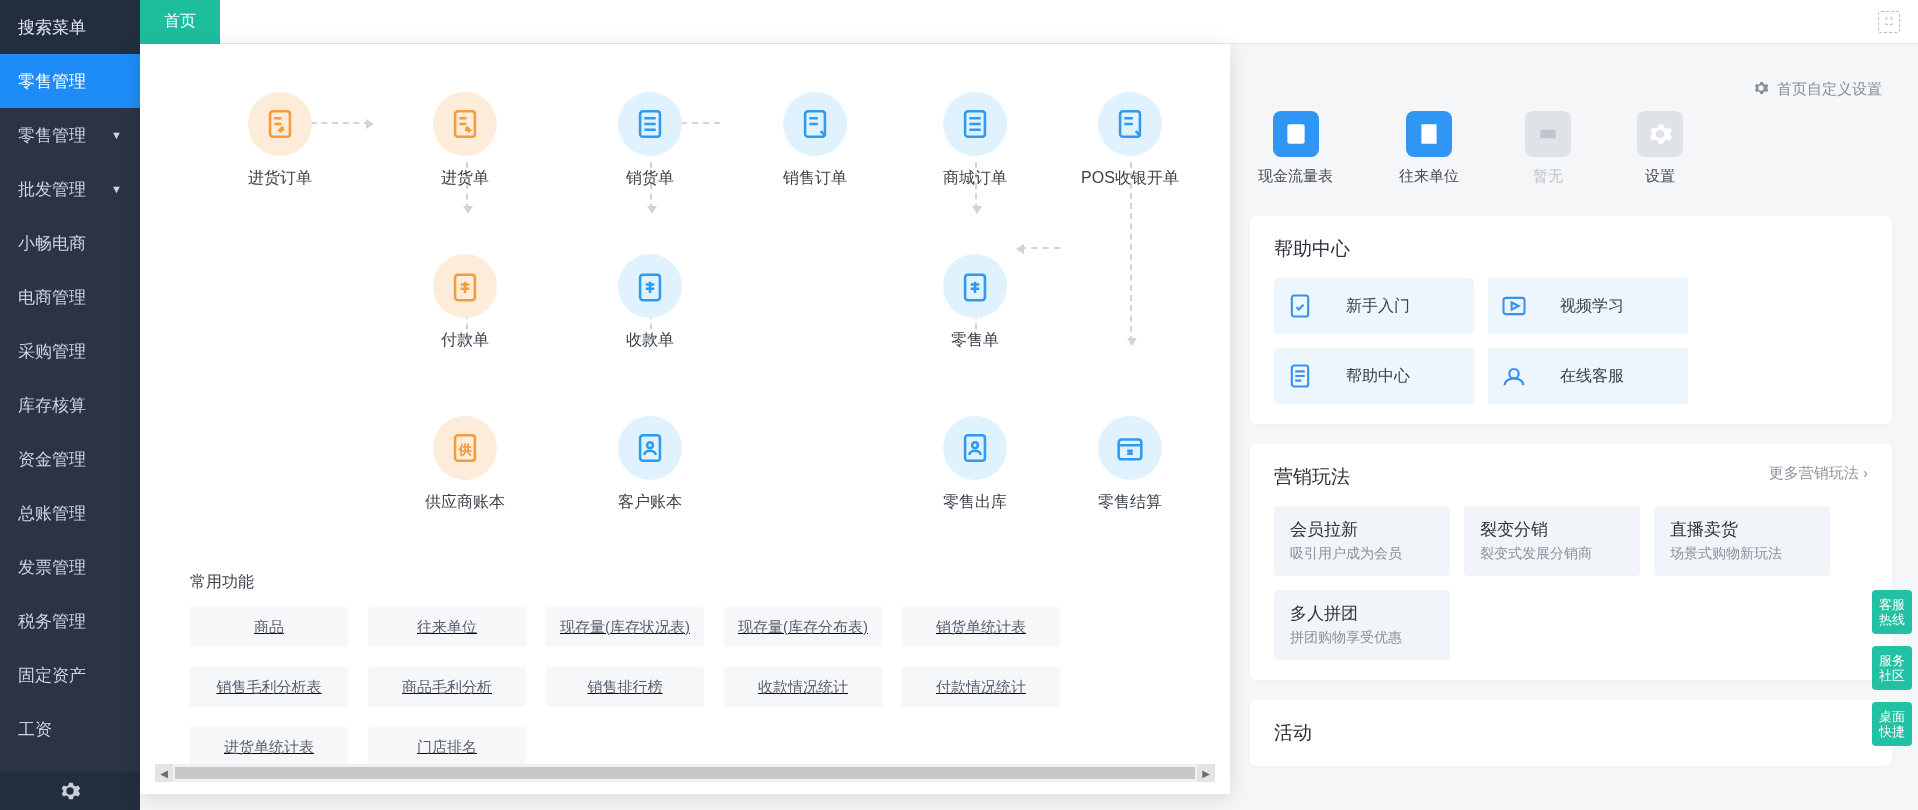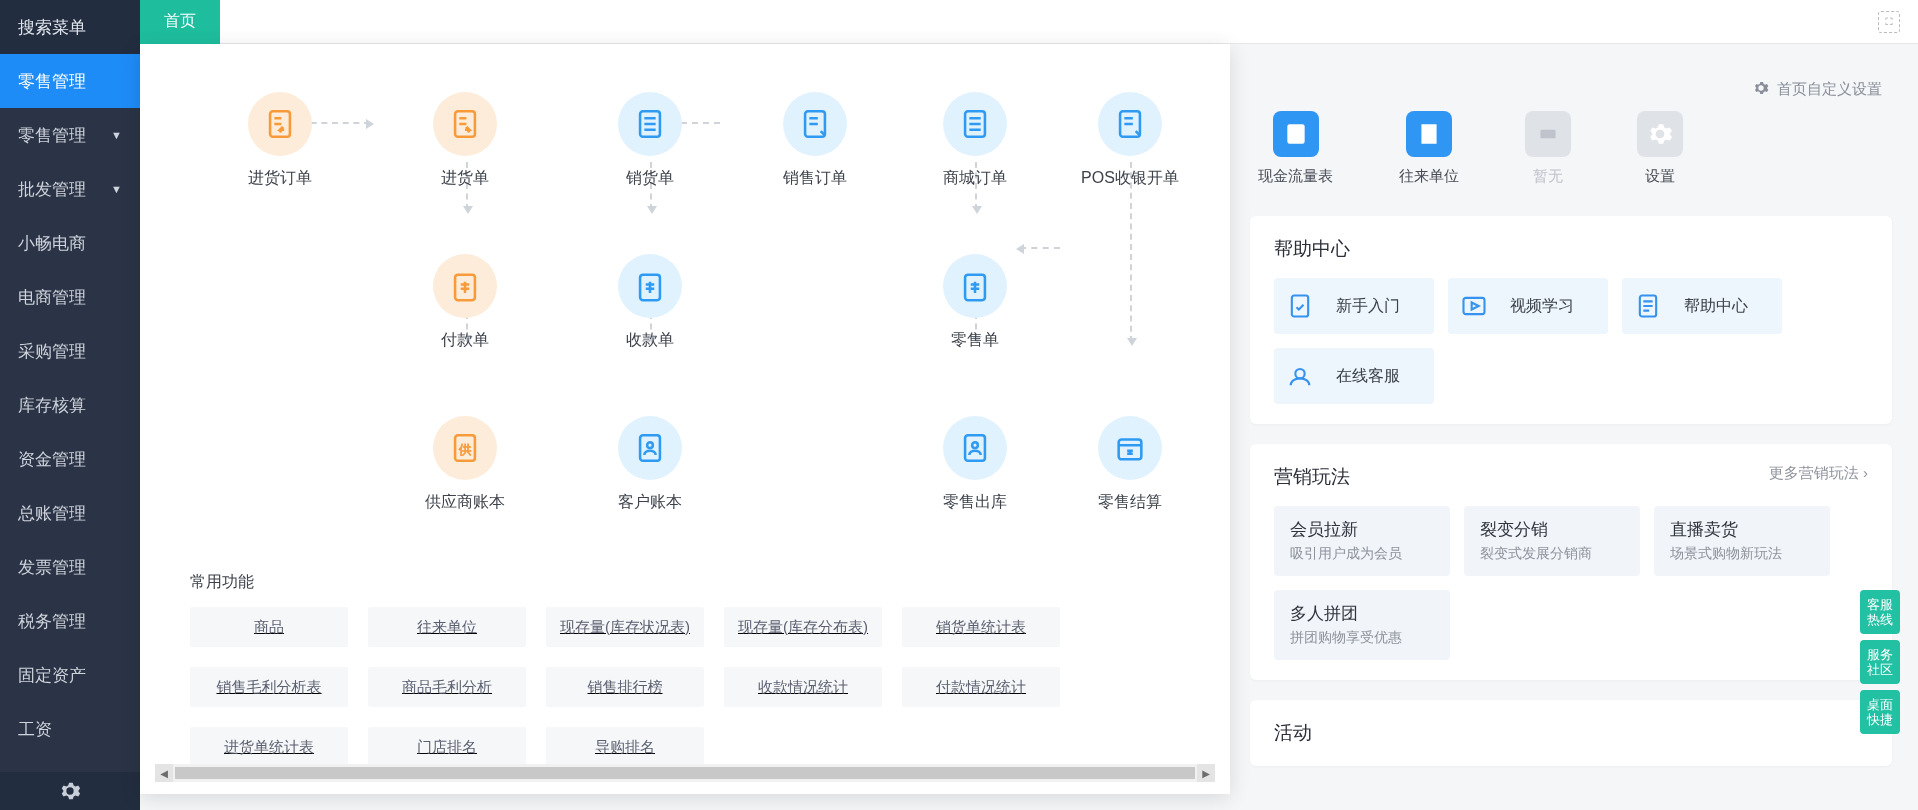--- a/index.html
+++ b/index.html
@@ -108,39 +108,39 @@
 .shortcut-ic.grey { background: #dfe2e6; }
 .shortcut-ic svg { width: 26px; height: 26px; fill: #fff; }
 
 .card {
   background: #fff; border-radius: 6px; padding: 20px 24px; margin-bottom: 20px;
   box-shadow: 0 1px 3px rgba(0,0,0,.04);
 }
 .card-title { font-size: 19px; color: #2b2f38; margin-bottom: 16px; }
 .help-grid { display: flex; flex-wrap: wrap; gap: 14px; }
 .help-item {
-  width: 160px; height: 56px; background: #edf5fd; border-radius: 4px;
-  display: flex; align-items: center; gap: 20px; padding: 0 10px; cursor: pointer;
+  width: 200px; height: 56px; background: #edf5fd; border-radius: 4px;
+  display: flex; align-items: center; gap: 30px; padding: 0 10px; cursor: pointer;
 }
 .help-ic {
   width: 32px; height: 32px; display: flex; align-items: center; justify-content: center;
 }
 .help-ic svg { width: 28px; height: 28px; fill: none; stroke: #3593ef; stroke-width: 1.8; }
 .help-item span { font-size: 16px; color: #3b4049; }
 
 .card-more { float: right; font-size: 15px; color: #8d929c; }
 .mkt-grid { display: flex; flex-wrap: wrap; gap: 14px; }
 .mkt-item {
   width: 176px; height: 70px; background: #f1f4f8; border-radius: 4px;
   padding: 12px 16px; cursor: pointer;
 }
 .mkt-t1 { font-size: 17px; color: #2e333d; margin-bottom: 4px; }
 .mkt-t2 { font-size: 14px; color: #8d929c; }
 
-.float-tags { position: absolute; right: 18px; top: 590px; display: flex; flex-direction: column; gap: 6px; }
+.float-tags { position: absolute; right: 6px; top: 590px; display: flex; flex-direction: column; gap: 12px; }
 .float-tag {
   width: 40px; height: 44px; background: #22c1a3; color: #fff;
   font-size: 13px; line-height: 15px; display: flex; align-items: center;
   justify-content: center; border-radius: 4px; writing-mode: horizontal-tb;
   text-align: center; padding: 6px 4px;
 }
 </style>
 </head>
 <body>
 
@@ -395,23 +395,20 @@
         </div>
       <div class="common-btn">
           <span>付款情况统计</span>
         </div>
       <div class="common-btn">
           <span>进货单统计表</span>
         </div>
       <div class="common-btn">
           <span>门店排名</span>
         </div>
-      <div class="common-btn">
-          <span>导购排名</span>
-        </div>
     </div>
   </div>
 
   <div class="scroll-track">
     <div class="scroll-btn">◀</div>
     <div class="scroll-thumb"></div>
     <div class="scroll-btn">▶</div>
   </div>
 </div>
 

